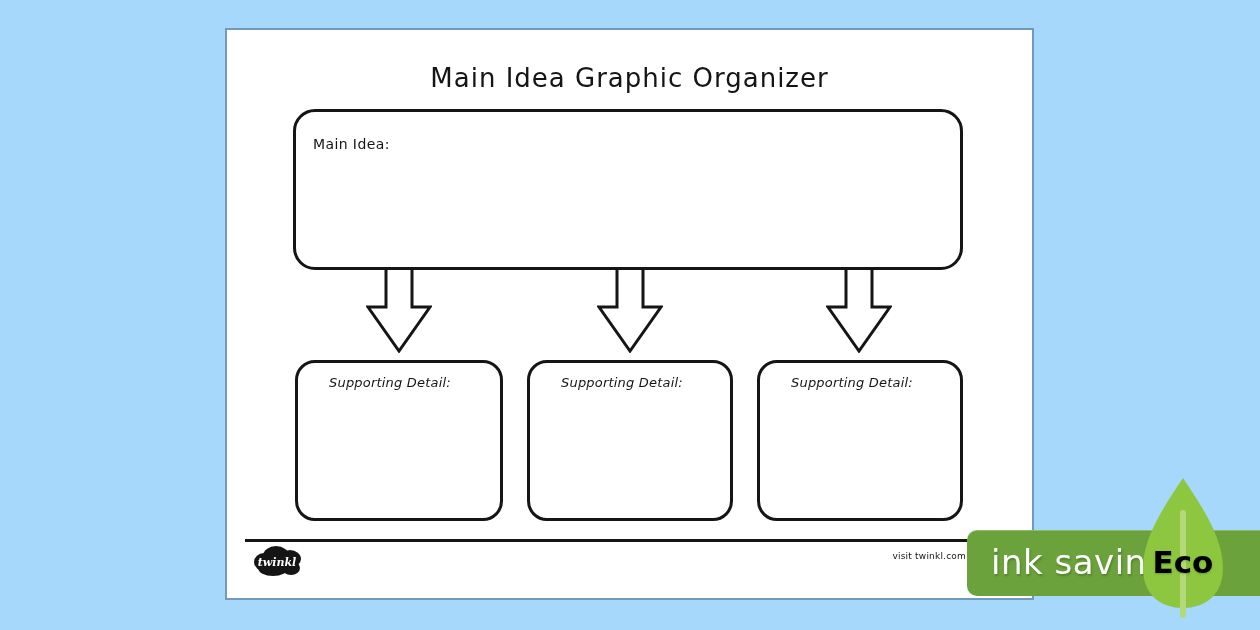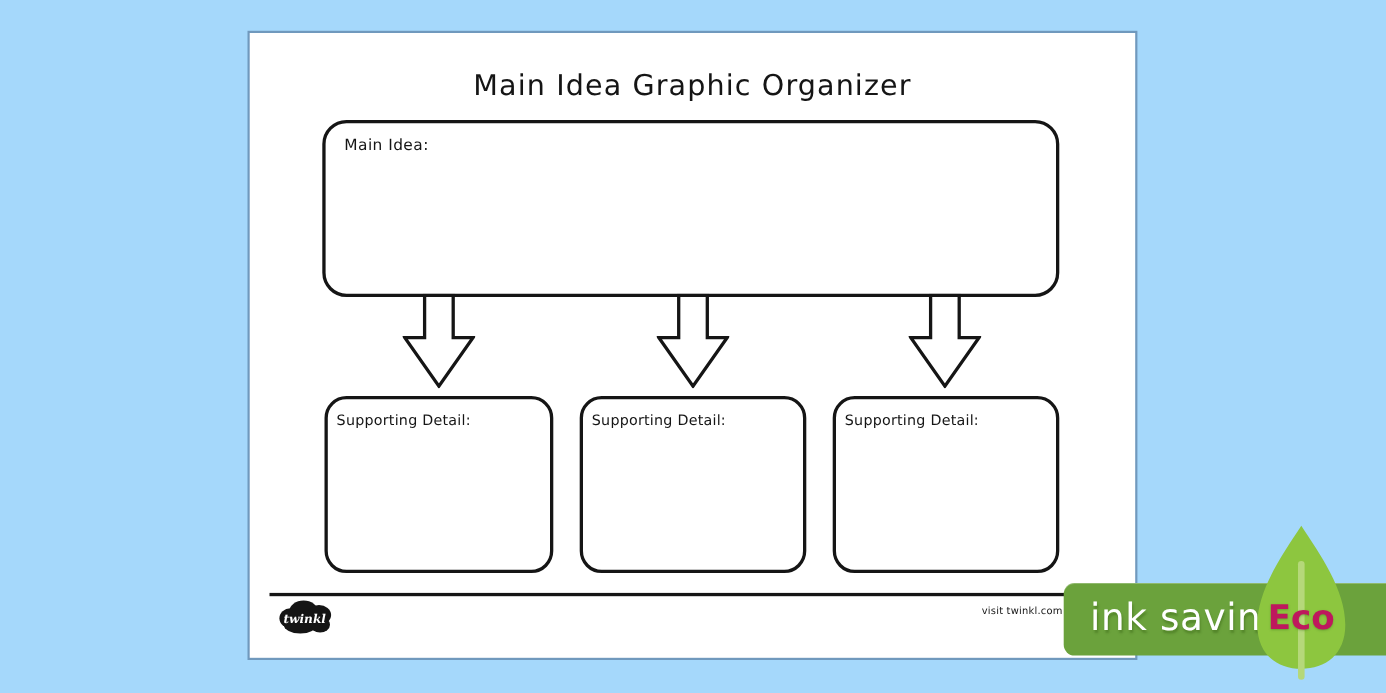--- a/index.html
+++ b/index.html
@@ -17,33 +17,33 @@
     box-shadow:0 0 0 2px #7099bd;
   }
   .title {
     position:absolute; top:33px; left:0; width:100%;
     text-align:center; font-size:26px; letter-spacing:1px; color:#151515;
   }
   .main-box {
     position:absolute; left:66px; top:79px; width:670px; height:161px;
     border:3px solid #151515; border-radius:22px; background:#ffffff;
   }
-  .box-label { display:block; padding:12px 17px; font-size:14px; letter-spacing:0.4px; }
+  .box-label { display:block; padding:24px 17px; font-size:14px; letter-spacing:0.4px; }
   .arrow { position:absolute; top:237px; width:66px; height:86px; }
   .arrow-1 { left:139px; }
   .arrow-2 { left:370px; }
   .arrow-3 { left:599px; }
   .detail-box {
     position:absolute; top:330px; height:161px;
     border:3px solid #151515; border-radius:20px; background:#ffffff;
   }
   .detail-1 { left:68px;  width:208px; }
   .detail-2 { left:300px; width:206px; }
   .detail-3 { left:530px; width:206px; }
-  .detail-box .box-label { padding:12px 8px; font-size:13px; letter-spacing:0.2px; }
+  .detail-box .box-label { padding:12px 31px; font-size:13px; letter-spacing:0.2px;font-style:italic; }
   .footer-line {
     position:absolute; left:18px; top:509px; width:770px; height:3px;
     background:#151515;
   }
   .twinkl-logo { position:absolute; left:25px; top:514px; width:52px; height:34px; }
   .visit-text {
     position:absolute; right:66px; top:521px;
     font-size:9px; font-weight:normal; letter-spacing:0.2px; color:#151515;
   }
   .eco-bar {
@@ -52,21 +52,21 @@
     box-shadow:inset 0 1px 0 rgba(255,255,255,0.25);
   }
   .ink-saving {
     display:block; line-height:64px; padding-left:24px;
     font-size:34px; color:#ffffff; letter-spacing:0.5px;
     text-shadow:1px 2px 2px rgba(40,80,10,0.35);
   }
   .leaf { position:absolute; left:1133px; top:476px; width:100px; height:144px; }
   .eco-label {
     position:absolute; left:1133px; top:544px; width:100px;
-    text-align:center; font-size:31px; font-weight:bold; color:#be185d;
+    text-align:center; font-size:31px; font-weight:bold; color:#000000;
     text-shadow:0 1px 2px rgba(60,110,30,0.45);
   }
 </style>
 </head>
 <body>
 
 <div class="paper">
 
   <div class="title">Main Idea Graphic Organizer</div>
 

